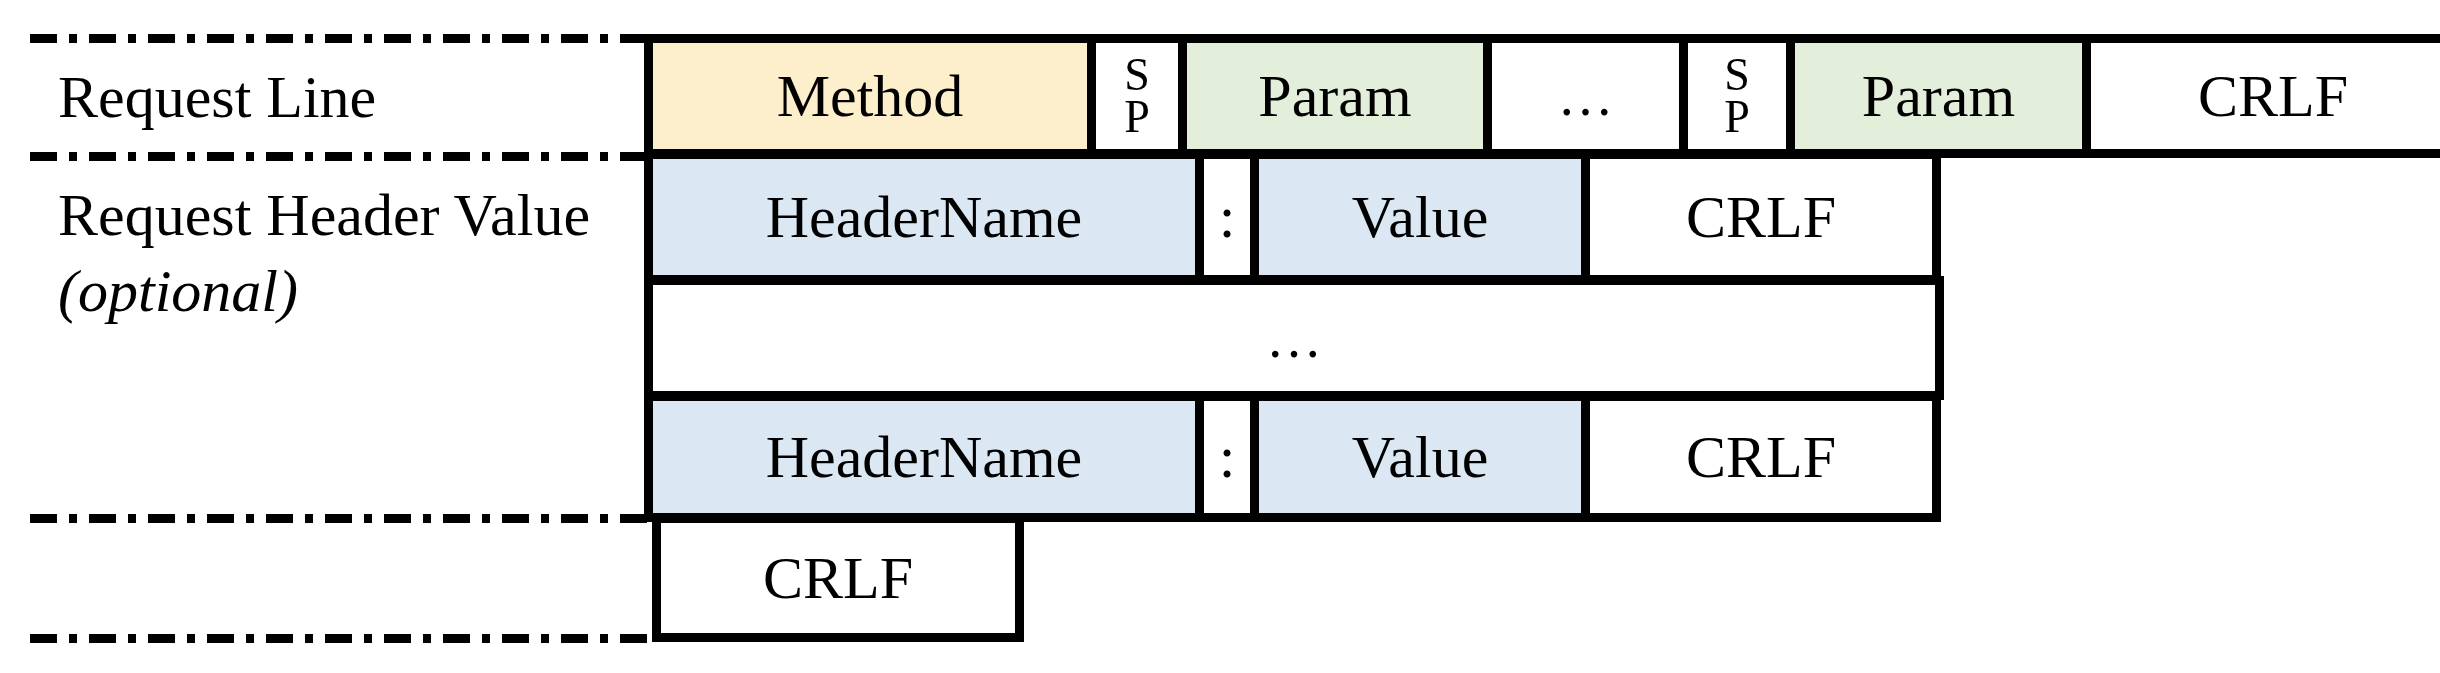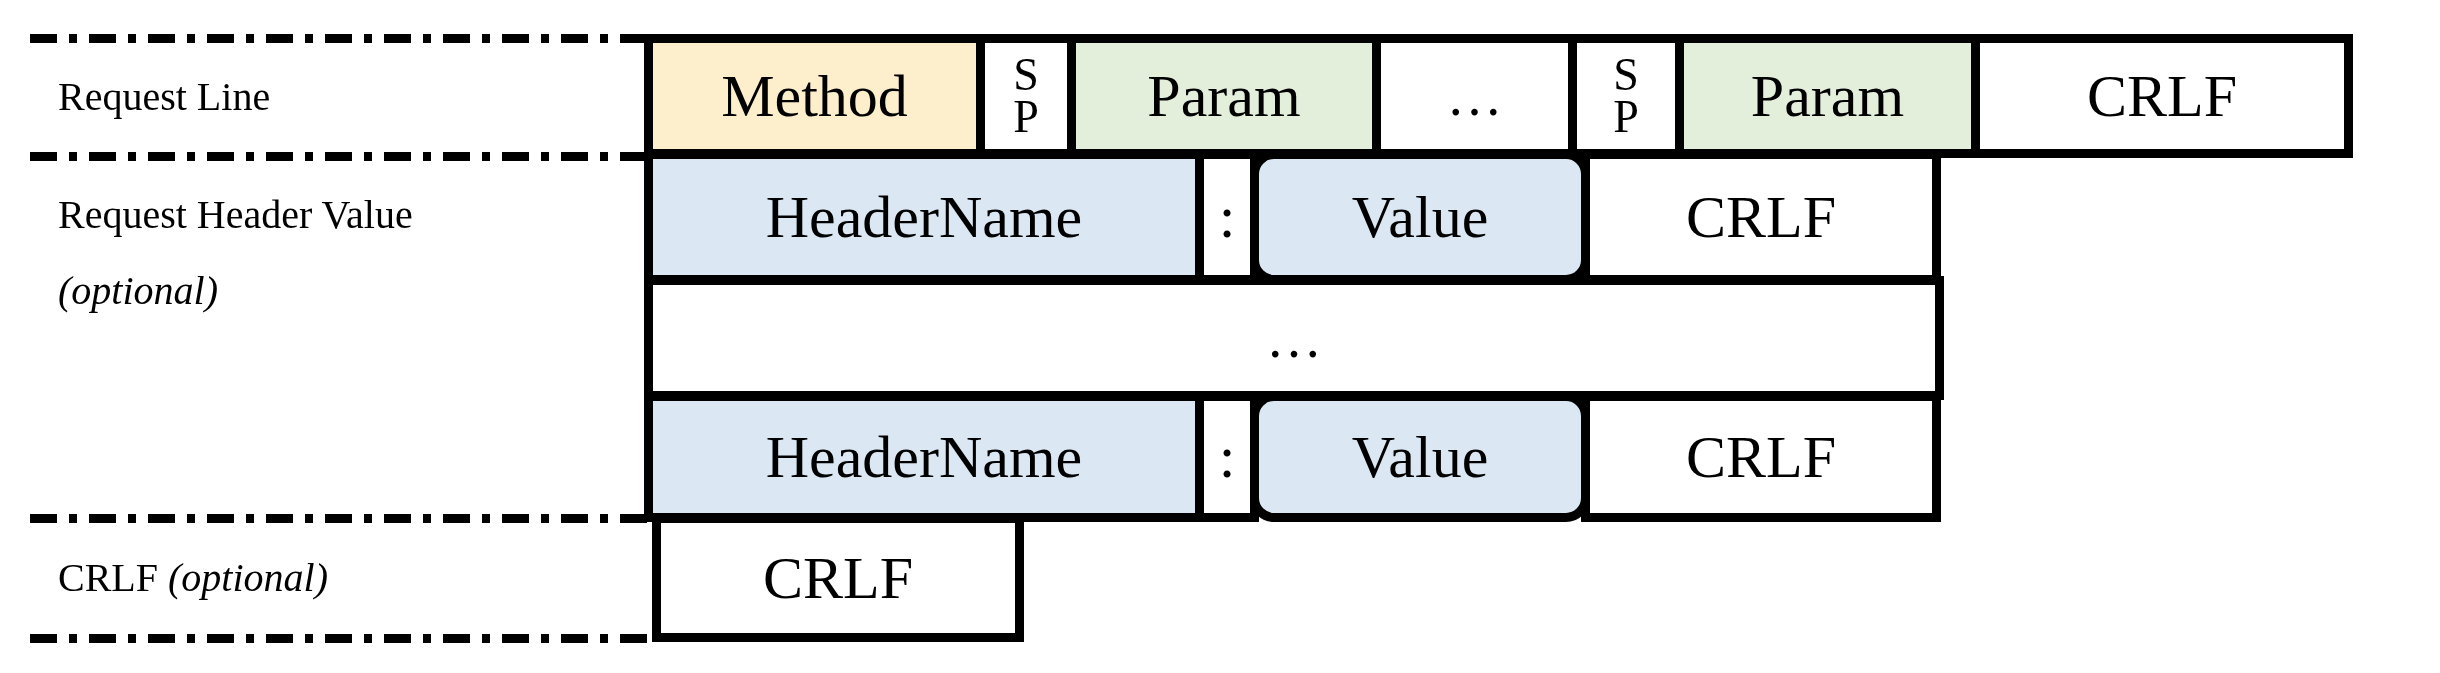--- a/index.html
+++ b/index.html
@@ -33,21 +33,21 @@
   }
   .dl-1 { top: 34px; }
   .dl-2 { top: 152px; }
   .dl-3 { top: 514px; }
   .dl-4 { top: 634px; }
 
   
   .label {
     position: absolute;
     left: 58px;
-    font-size: 40px;
+    font-size: 60px;
     line-height: 66px;
     white-space: nowrap;
   }
   .label-request-line { top: 64px; }
   .label-header-field { top: 182px; }
   .label-header-note  { top: 258px; }
   .label-crlf         { top: 545px; }
   .italic { font-style: italic; }
 
   
@@ -69,31 +69,31 @@
   .cell + .cell { margin-left: -9px; }
 
   .row-1 { left: 644px; top: 34px;  height: 124px; }
   .row-2 { left: 644px; top: 150px; height: 134px; }
   .row-3 { left: 644px; top: 276px; height: 124px; }
   .row-4 { left: 644px; top: 392px; height: 130px; }
   .row-5 { left: 652px; top: 514px; height: 128px; }
 
   .row-1 .cell, .row-2 .cell, .row-3 .cell, .row-4 .cell, .row-5 .cell { height: 100%; }
 
-  .w-method  { width: 341px; }
+  .w-method  { width: 452px; }
   .w-sp1     { width: 100px; }
   .w-param1  { width: 314px; }
   .w-dots1   { width: 205px; }
   .w-sp2     { width: 116px; }
   .w-param2  { width: 305px; }
   .w-crlf1   { width: 382px; }
 
   .w-hname   { width: 560px; }
   .w-colon   { width: 64px;  }
-  .w-value   { width: 340px; border-radius: 24px; }
+  .w-value   { width: 340px; }
   .w-crlf2   { width: 360px; }
 
   .w-dotsrow { width: 1300px; }
   .w-crlf5   { width: 372px; }
 
   .sp-cell {
     flex-direction: column;
     font-size: 46px;
     line-height: 42px;
   }
@@ -110,23 +110,20 @@
   <div class="dashline dl-4"></div>
 
   <div class="label label-request-line">
     <span>Request Line</span>
   </div>
   <div class="label label-header-field">
     <span>Request Header Value</span>
   </div>
   <div class="label label-header-note">
     <span class="italic">(optional)</span>
-  </div>
-  <div class="label label-crlf">
-    <span>CRLF </span><span class="italic">(optional)</span>
   </div>
 
   <div class="row row-1">
     <div class="cell w-method" style="background-color: rgb(253, 238, 204);">
       <span>Method</span>
     </div>
     <div class="cell w-sp1 sp-cell" style="background-color: rgb(255, 255, 255);">
       <span>S</span>
       <span>P</span>
     </div>

